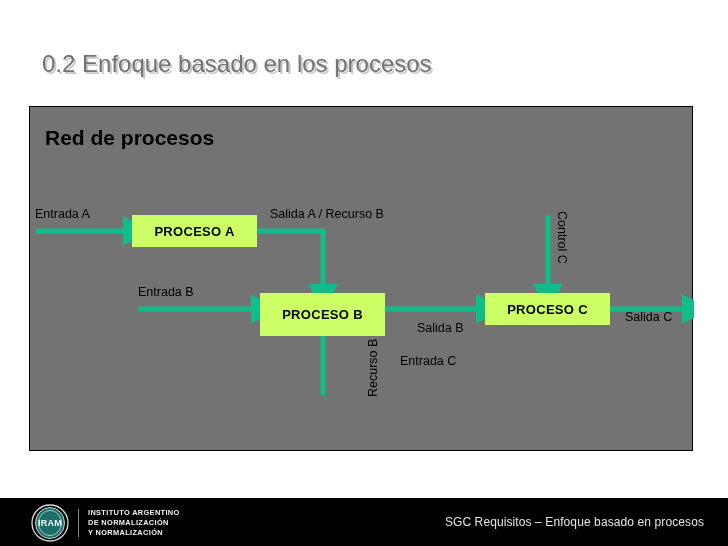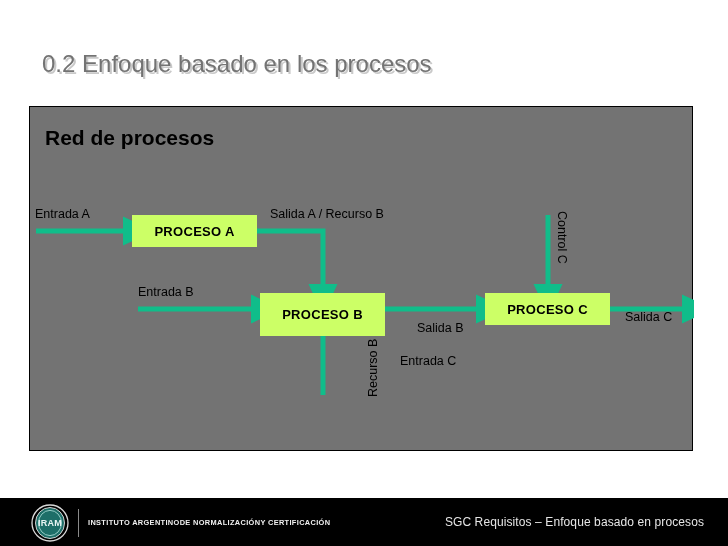--- a/index.html
+++ b/index.html
@@ -162,21 +162,21 @@
 
   #logo-divider {
     width: 1px;
     height: 28px;
     background: #8a8a8a;
     margin: 0 9px 0 8px;
   }
 
   #logo-text {
     display: flex;
-    flex-direction: row;
+    flex-direction: column;
     justify-content: center;
     line-height: 1.32;
   }
   #logo-text span {
     font-size: 7.4px;
     color: #f0f0f0;
     letter-spacing: 0.35px;
     white-space: nowrap;
     font-weight: bold;
   }
@@ -256,20 +256,20 @@
           <ellipse cx="20" cy="19" rx="11.5" ry="12.6" fill="none" stroke="#9fd6cf" stroke-width="0.9"></ellipse>
           <text x="20" y="22.3" text-anchor="middle" font-family="'Liberation Sans', sans-serif" font-size="9" font-weight="bold" fill="#e8f5f3" letter-spacing="0.2">IRAM</text>
         </svg>
       </div>
 
       <div id="logo-divider"></div>
 
       <div id="logo-text">
         <span>INSTITUTO ARGENTINO</span>
         <span>DE NORMALIZACIÓN</span>
-        <span>Y CERTIFICACIÓN</span>
+        <span>Y NORMALIZACIÓN</span>
       </div>
     </div>
 
     <div id="footer-text">SGC Requisitos – Enfoque basado en procesos</div>
   </div>
 
 </div>
 
 </body></html>

